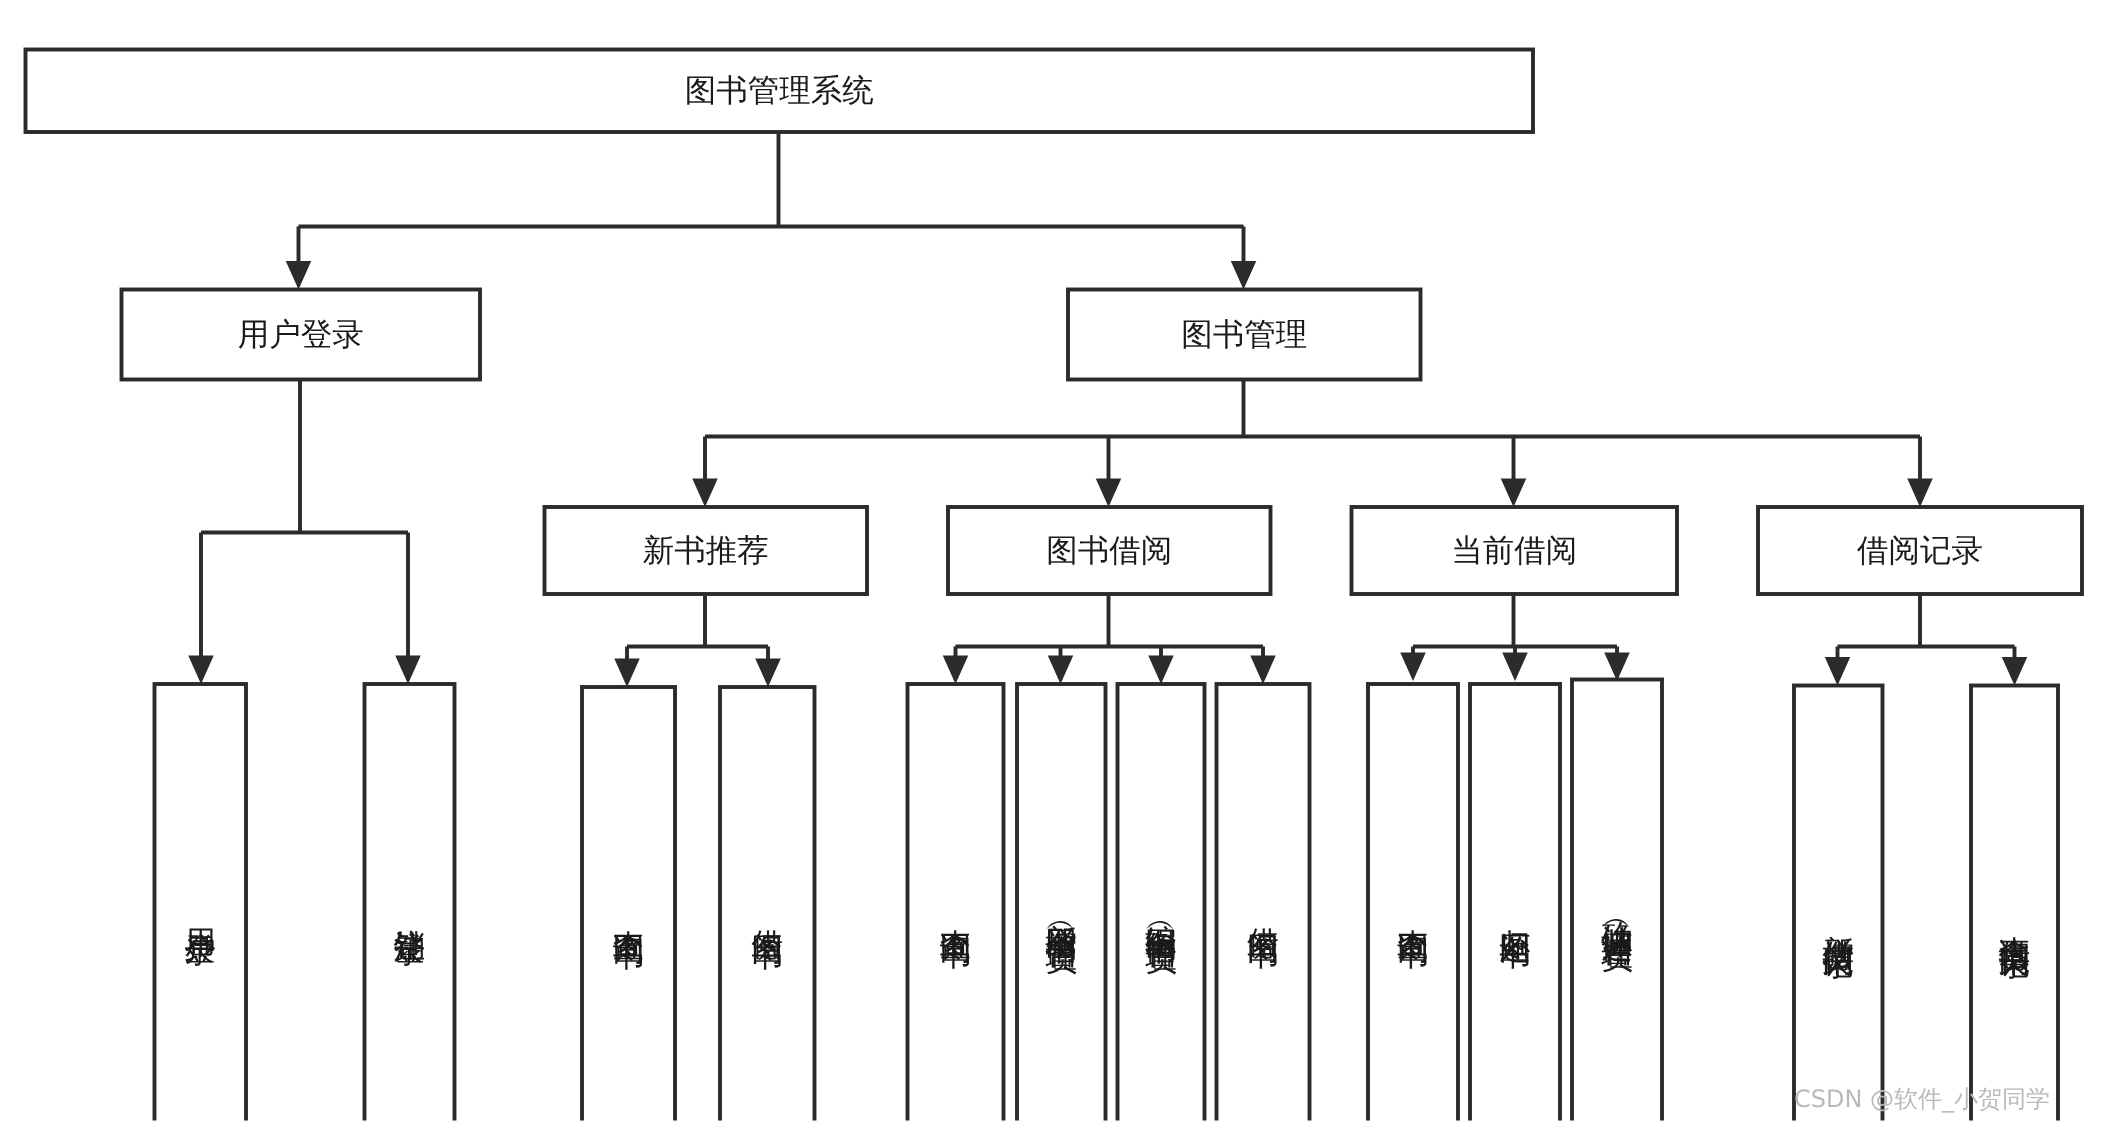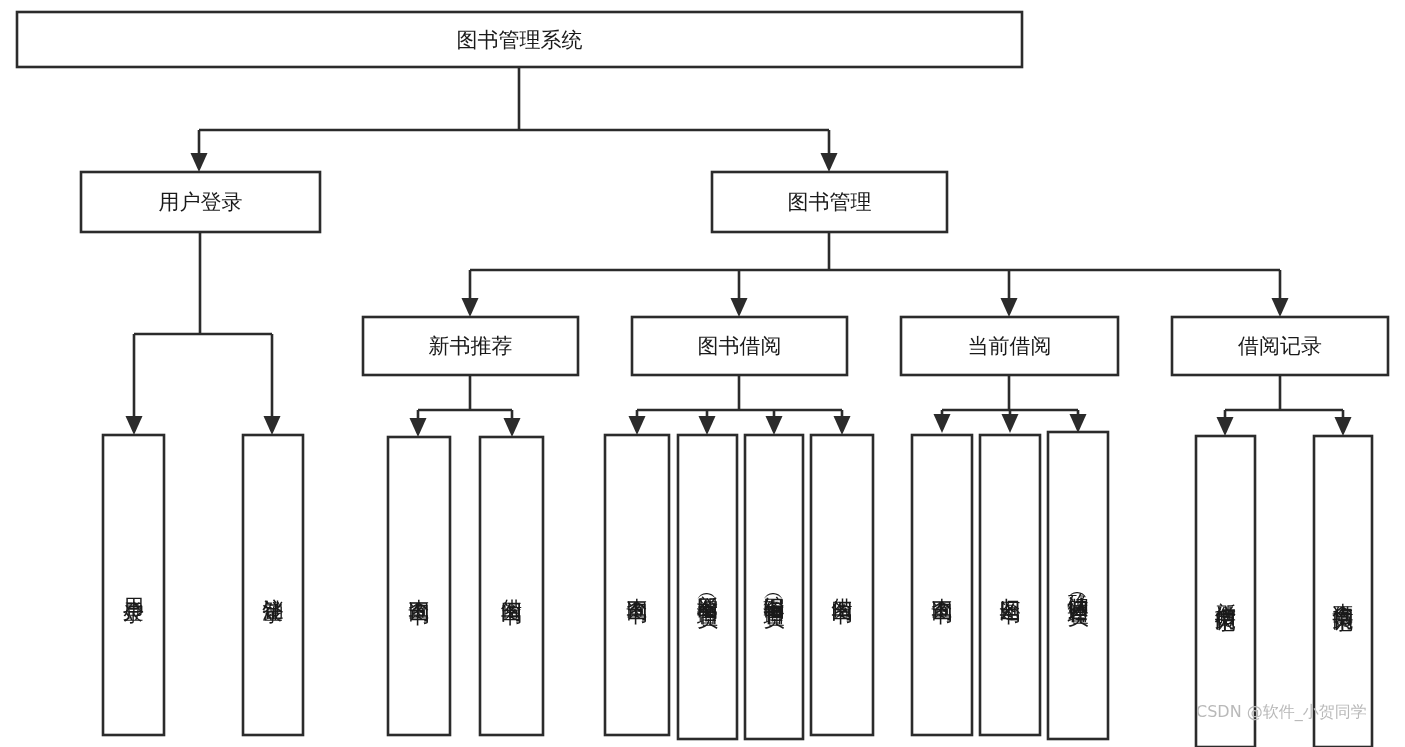--- a/index.html
+++ b/index.html
@@ -12,20 +12,21 @@
     width: 1405px;
     height: 747px;
     overflow: hidden;
     font-family: "DejaVu Sans", "Liberation Sans", sans-serif;
   }
   #diagram-root {
     position: relative;
     width: 1405px;
     height: 558px;
     background: #ffffff;
+    margin-top: 21px;
   }
   svg.diagram-canvas {
     position: absolute;
     top: 0;
     left: 0;
     width: 1405px;
     height: 747px;
     display: block;
   }
   .node-box {

